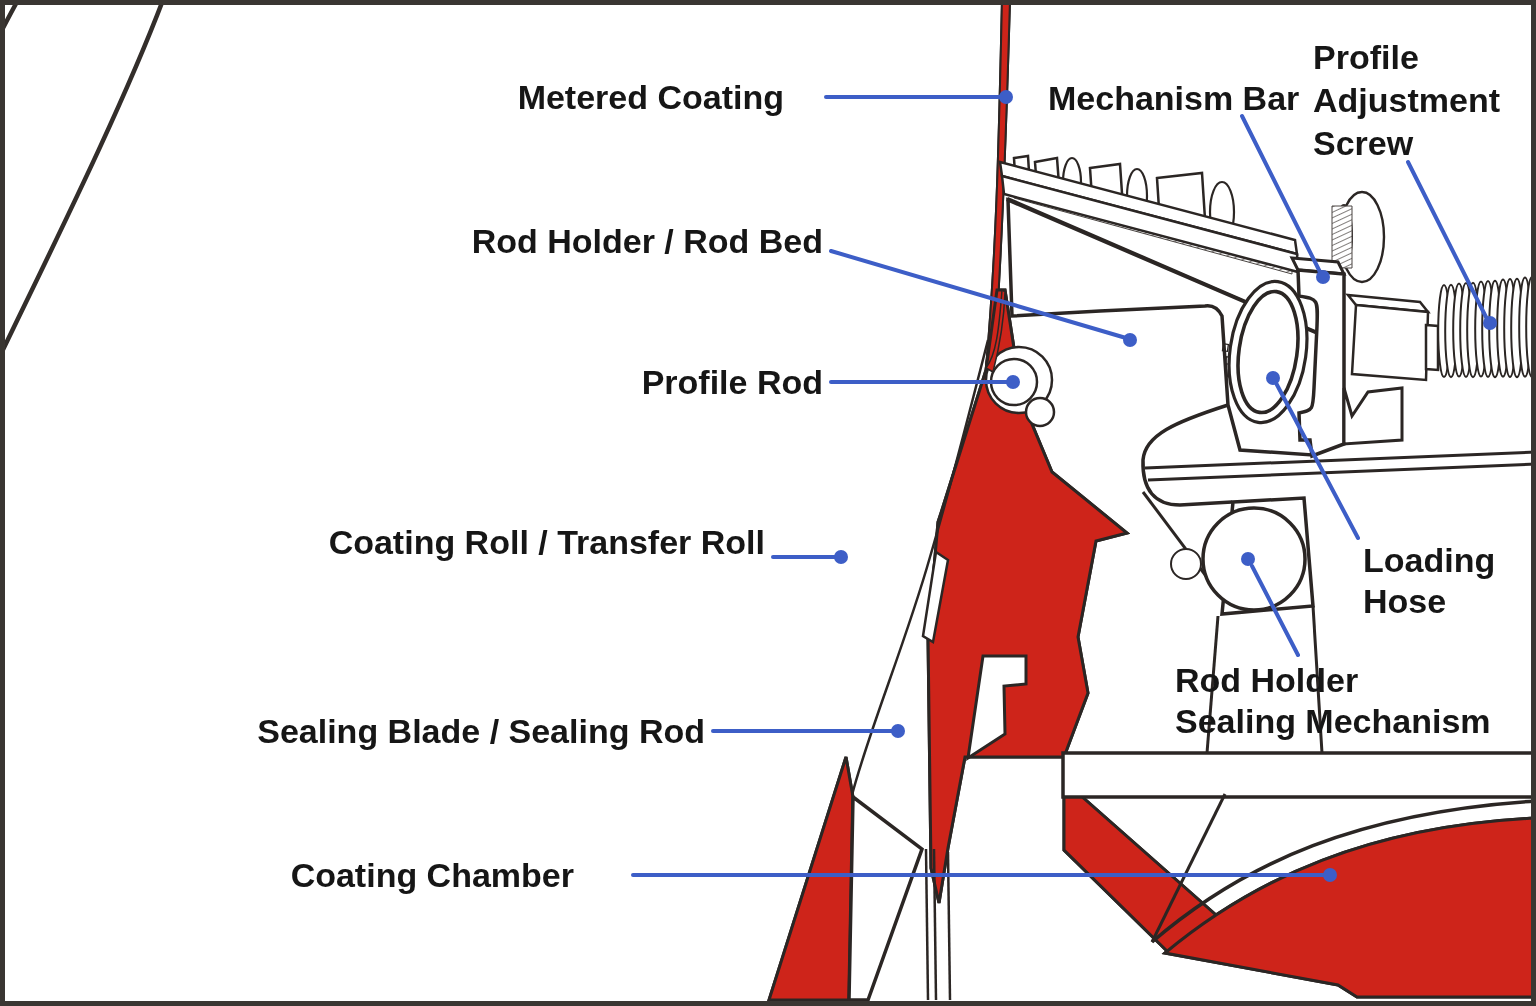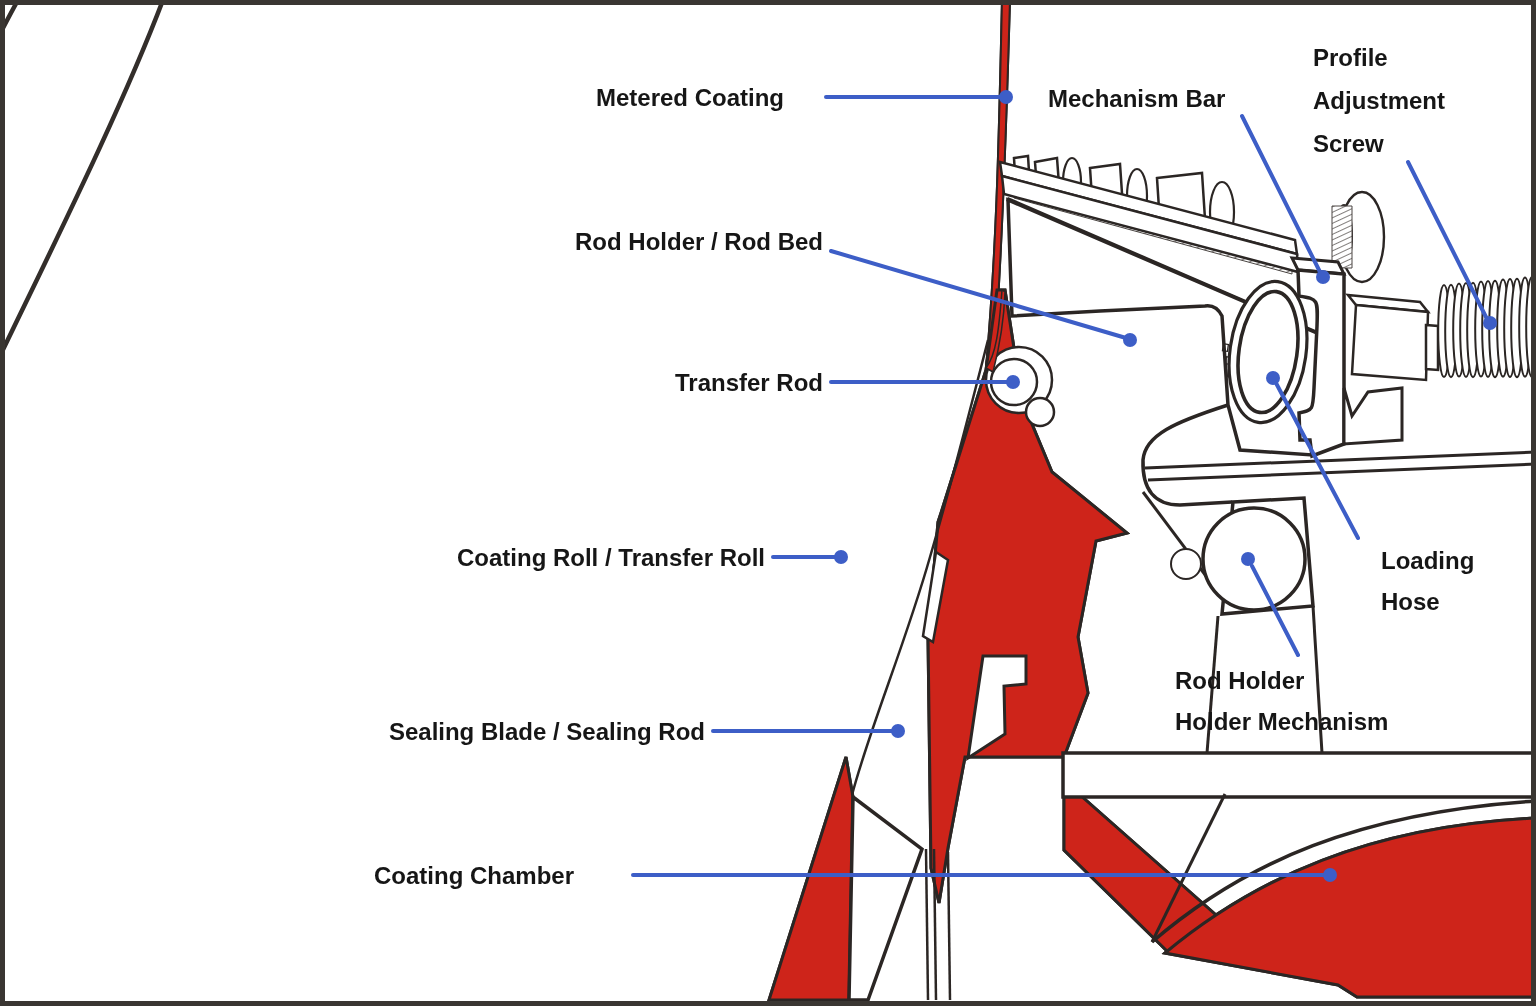--- a/index.html
+++ b/index.html
@@ -13,21 +13,21 @@
   #frame{
     position:absolute;left:0;top:0;width:1536px;height:1006px;
     box-sizing:border-box;border:5px solid #3a3632;
     pointer-events:none;z-index:30;
   }
   #diagram-svg{position:absolute;left:0;top:0;z-index:1;}
   .label{
     position:absolute;z-index:20;
     color:#161616;
     font-weight:bold;
-    font-size:24px;
+    font-size:34px;
     line-height:41px;
     white-space:nowrap;
     letter-spacing:0px;
   }
   .label.right-al{text-align:right;}
   .label.tight{line-height:43px;}
 </style>
 </head>
 <body>
 
@@ -217,32 +217,32 @@
   <div class="label" style="left:1048px; top:78px;">Mechanism Bar</div>
 
   <div class="label tight" style="left:1313px; top:36px;">
     <div>Profile</div>
     <div>Adjustment</div>
     <div>Screw</div>
   </div>
 
   <div class="label right-al" style="right:713px; top:221px;">Rod Holder / Rod Bed</div>
 
-  <div class="label right-al" style="right:713px; top:362px;">Transfer Rod</div>
-
-  <div class="label right-al" style="right:771px; top:537px;">Coating Roll / Transfer Roll</div>
-
-  <div class="label" style="left:1363px; top:540px;margin-left:18px;">
+  <div class="label right-al" style="right:713px; top:362px;">Profile Rod</div>
+
+  <div class="label right-al" style="right:771px; top:522px;">Coating Roll / Transfer Roll</div>
+
+  <div class="label" style="left:1363px; top:540px;">
     <div>Loading</div>
     <div>Hose</div>
   </div>
 
   <div class="label right-al" style="right:831px; top:711px;">Sealing Blade / Sealing Rod</div>
 
   <div class="label" style="left:1175px; top:660px;">
     <div>Rod Holder</div>
-    <div>Holder Mechanism</div>
+    <div>Sealing Mechanism</div>
   </div>
 
   <div class="label right-al" style="right:962px; top:855px;">Coating Chamber</div>
 
   <div id="frame"></div>
 </div>
 
 </body></html>

